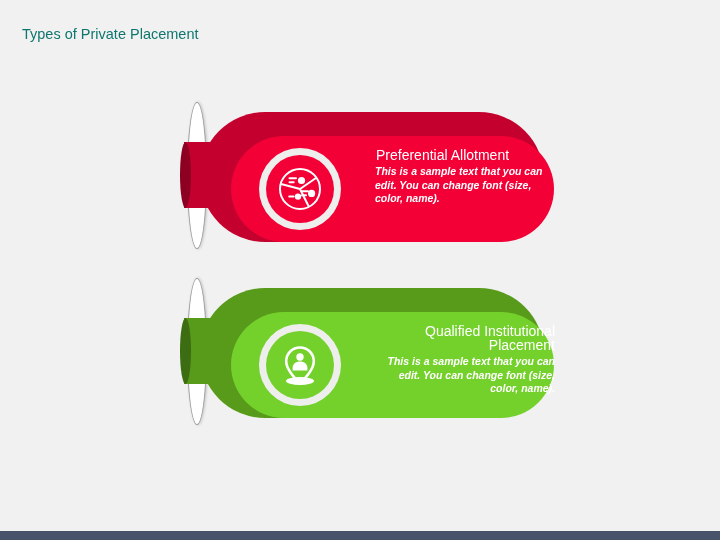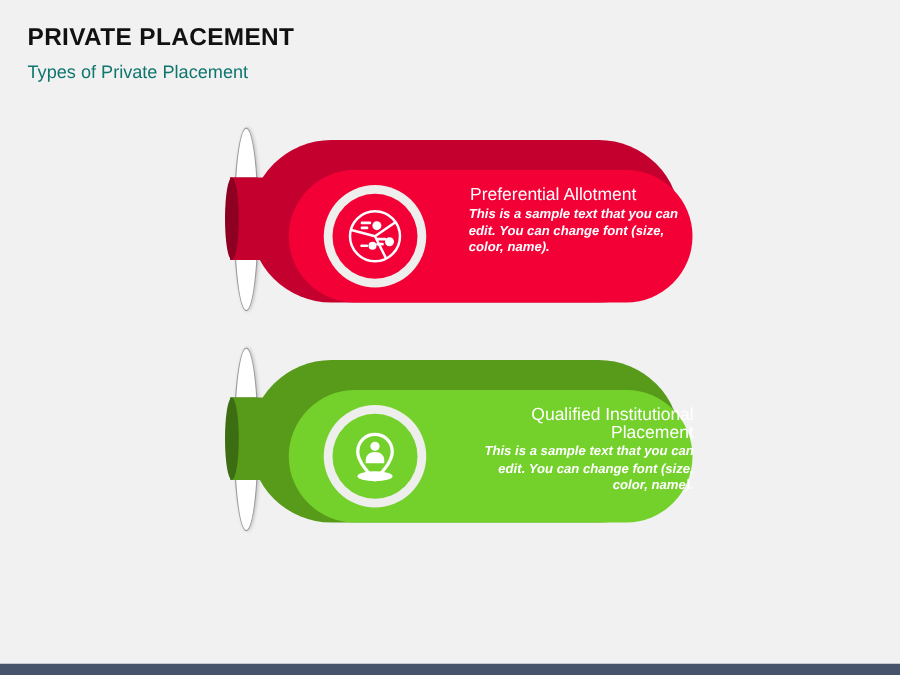--- a/index.html
+++ b/index.html
@@ -201,21 +201,20 @@
   #card-group-green .shell { background: #589b1b; }
   #card-group-green .pill  { background: #74d12b; }
   #card-group-green .icon-disc { background: #74d12b; }
 </style>
 </head>
 <body>
 
 <div id="slide">
 
   <div id="header">
-    <h1 id="page-title">PRIVATE PLACEMENT</h1>
     <p id="page-subtitle">Types of Private Placement</p>
   </div>
 
   <div class="card-group" id="card-group-red">
 
     <div class="sheet-ellipse"></div>
 
     <div class="ribbon">
       <div class="ribbon-fold-top"></div>
       <div class="ribbon-fold-bot"></div>

